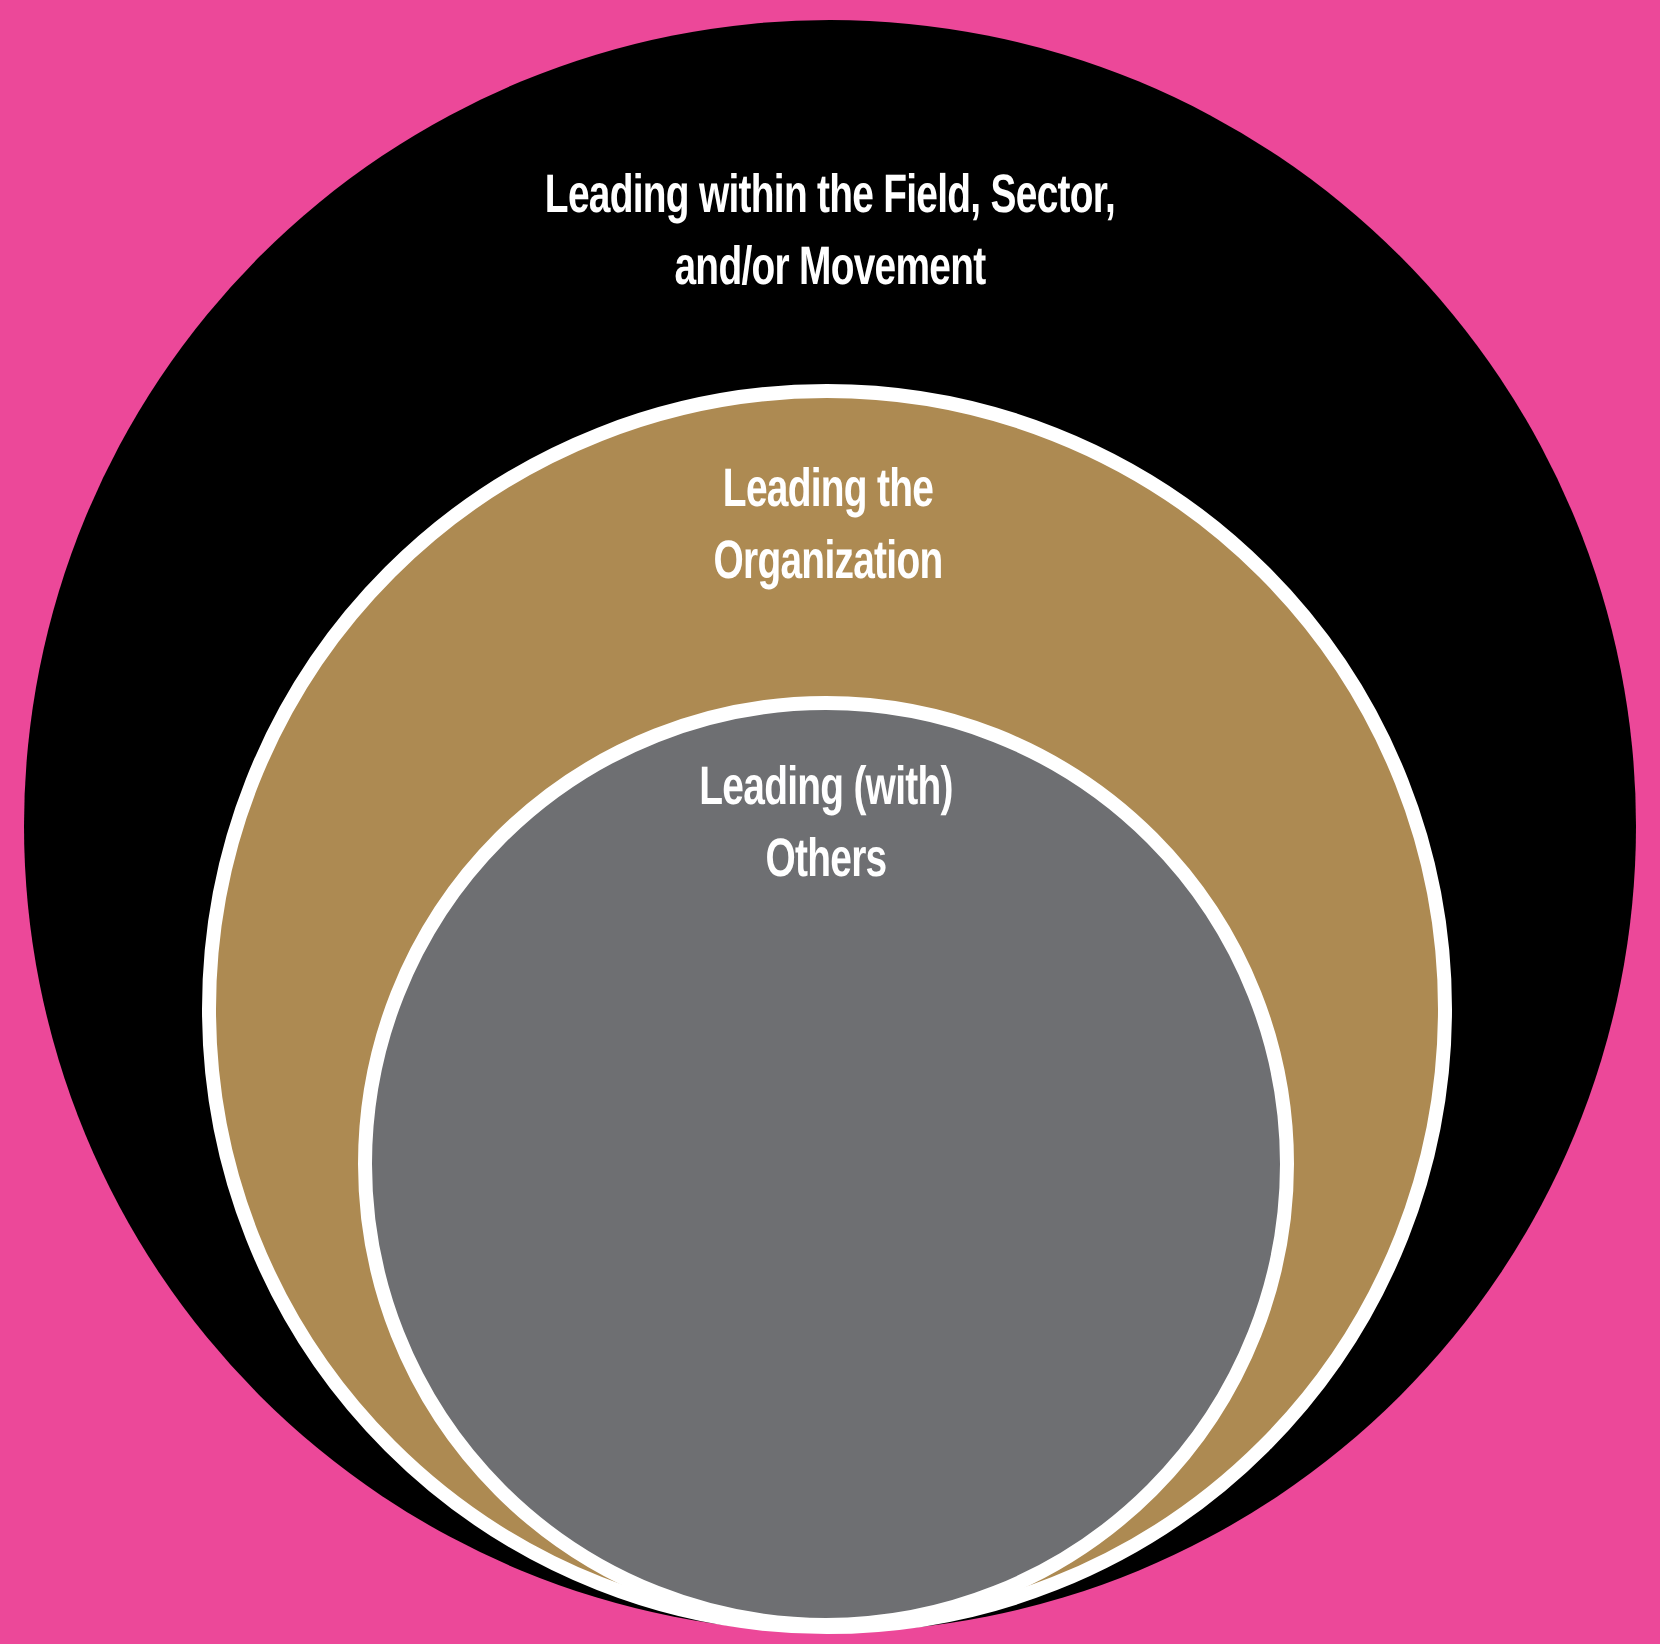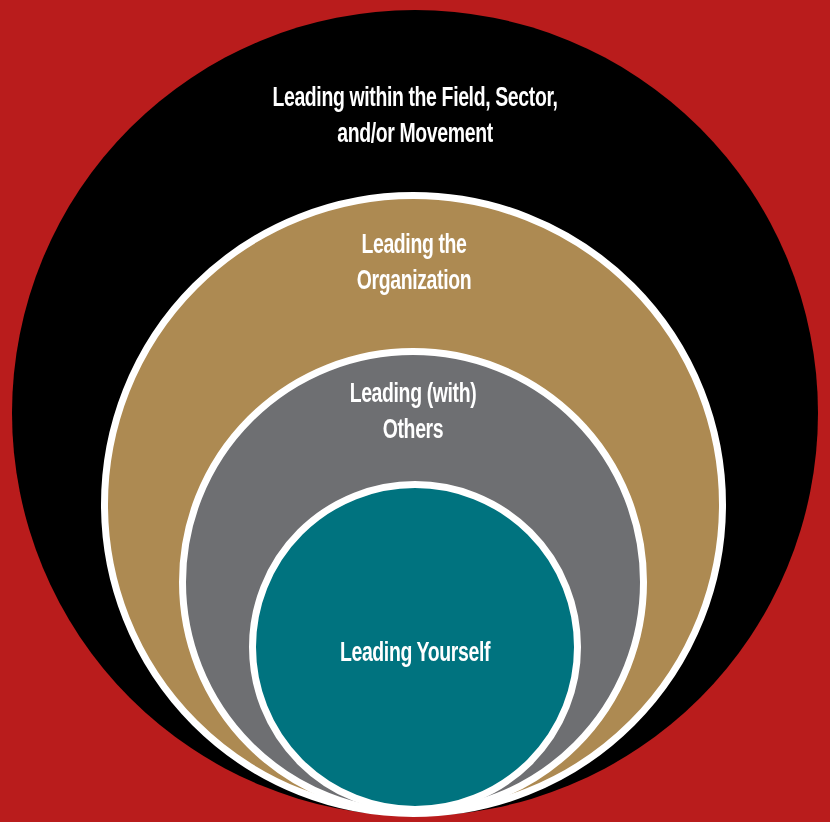--- a/index.html
+++ b/index.html
@@ -4,21 +4,21 @@
 <style>
   html, body {
     margin: 0;
     padding: 0;
     background: #ffffff;
   }
   .diagram {
     position: relative;
     width: 830px;
     height: 822px;
-    background: #b91c1c;
+    background: #ec4899;
     overflow: hidden;
     font-family: "Liberation Sans", sans-serif;
   }
   .circle {
     position: absolute;
     border-radius: 50%;
     box-sizing: border-box;
   }
   
   .c-field {
@@ -74,17 +74,14 @@
   <div class="circle c-org" style="background: rgb(173, 138, 82);">
     <div class="label l-org" style="color: rgb(255, 255, 255);">Leading the
 Organization</div>
   </div>
 
   <div class="circle c-others" style="background: rgb(110, 111, 114);">
     <div class="label l-others" style="color: rgb(255, 255, 255);">Leading (with)
 Others</div>
   </div>
 
-  <div class="circle c-self" style="background: rgb(0, 115, 127);">
-    <div class="label l-self" style="color: rgb(255, 255, 255);">Leading Yourself</div>
-  </div>
 
 </div>
 
 </body></html>

